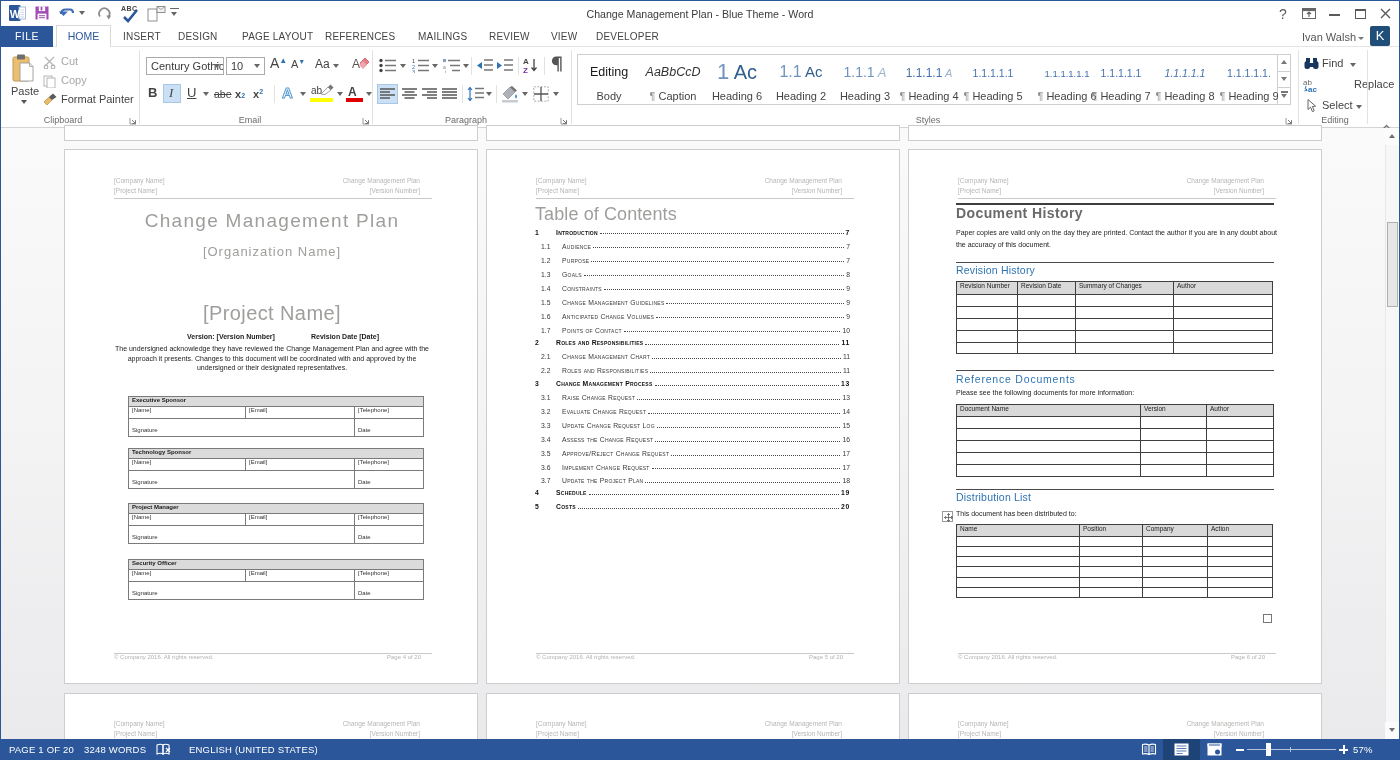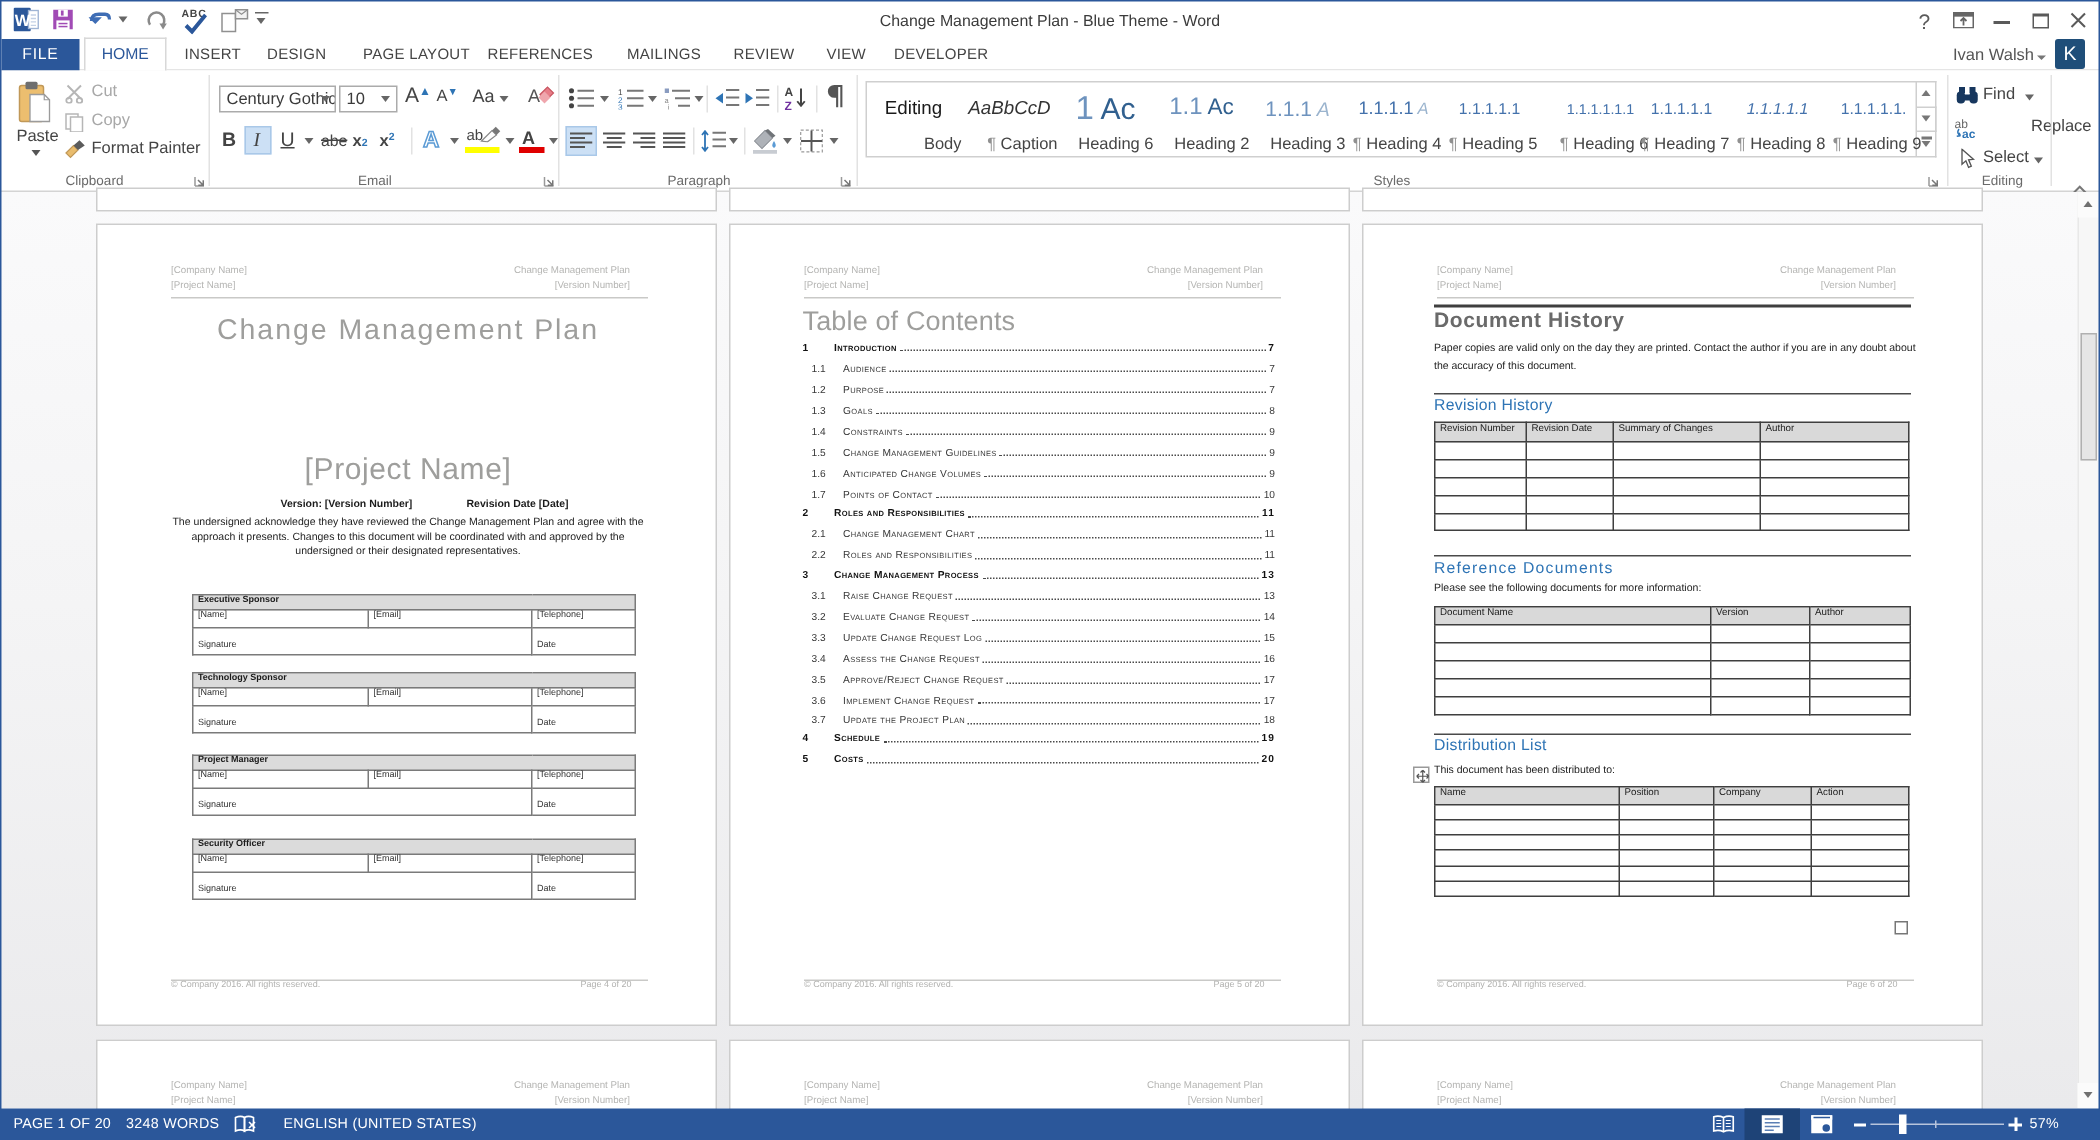--- a/index.html
+++ b/index.html
@@ -17,21 +17,21 @@
 #ribbon { position:absolute; left:0; top:47px; width:1400px; height:81px; background:#fff; border-bottom:1px solid #D4D4D4;}
 .vsep { position:absolute; top:3px; width:1px; height:74px; background:#E2E2E2; }
 .glabel { position:absolute; top:68px; font-size:9px; color:#6A6A6A; text-align:center; }
 .rtxt { font-size:11px; color:#444; }
 .gray { color:#A8A8A8; }
 .abs > .caret { display:block; }
 .caret { display:inline-block; width:0; height:0; border-left:3px solid transparent; border-right:3px solid transparent; border-top:4px solid #777; }
 .launcher { position:absolute; width:8px; height:8px; }
 .sty { position:absolute; top:7px; width:64px; height:51px; text-align:center; overflow:hidden; }
 .samp { position:absolute; left:0; top:5px; width:64px; height:26px; line-height:26px; white-space:nowrap; overflow:hidden; }
-.slab { position:absolute; left:0; top:36px; width:64px; font-size:11px; color:#444; white-space:nowrap;text-align:right; }
+.slab { position:absolute; left:0; top:36px; width:64px; font-size:11px; color:#444; white-space:nowrap; }
 .pil { color:#909090; }
 
 #doc { position:absolute; left:1px; top:128px; width:1398px; height:611px;
   background:linear-gradient(#FAFAFB 0%, #F4F4F5 45%, #EAEAEC 100%); }
 .page { position:absolute; background:#fff; border:1px solid #CDCDCD; }
 .hdrL { position:absolute; left:49px; top:26px; font-size:6.5px; color:#B5B5B3; line-height:10px; }
 .hdrR { position:absolute; right:57px; top:26px; font-size:6.5px; color:#B5B5B3; line-height:10px; text-align:right; }
 .hline { position:absolute; left:49px; width:318px; height:1px; background:#C9C9C7; }
 .ftext { position:absolute; left:49px; width:307px; top:504px; font-size:6px; color:#B2B2B0; }
 .gtitle { position:absolute; color:#9E9E9C; letter-spacing:1.5px; white-space:nowrap; }
@@ -409,20 +409,21 @@
 
 <div class="page" style="left:63px;top:-3px;width:414px;height:16px;"></div>
 <div class="page" style="left:485px;top:-3px;width:414px;height:16px;"></div>
 <div class="page" style="left:907px;top:-3px;width:414px;height:16px;"></div>
 
 <div class="page" style="left:63px;top:21px;width:414px;height:535px;">
   <div class="hdrL">[Company Name]<br>[Project Name]</div>
   <div class="hdrR">Change Management Plan<br>[Version Number]</div>
   <div class="hline" style="top:48px;"></div>
   <div class="gtitle" style="left:0;top:60px;width:414px;text-align:center;font-size:19px;letter-spacing:1.3px;">Change Management Plan</div>
+  <div class="gtitle" style="left:0;top:94px;width:414px;text-align:center;font-size:13px;letter-spacing:1px;">[Organization Name]</div>
   <div class="gtitle" style="left:0;top:152px;width:414px;text-align:center;font-size:20px;letter-spacing:0.4px;">[Project Name]</div>
   <div class="body7" style="left:122px;top:182px;font-weight:bold;">Version: [Version Number]</div>
   <div class="body7" style="left:246px;top:182px;font-weight:bold;">Revision Date [Date]</div>
   <div class="body7" style="left:40px;top:194px;width:334px;text-align:center;line-height:9.5px;">The undersigned acknowledge they have reviewed the Change Management Plan and agree with the<br>approach it presents. Changes to this document will be coordinated with and approved by the<br>undersigned or their designated representatives.</div>
   <table class="sigtable" style="top:246px;">
    <colgroup>
           <col style="width:117px">
           <col style="width:109px">
           <col style="width:69px">
         </colgroup>

